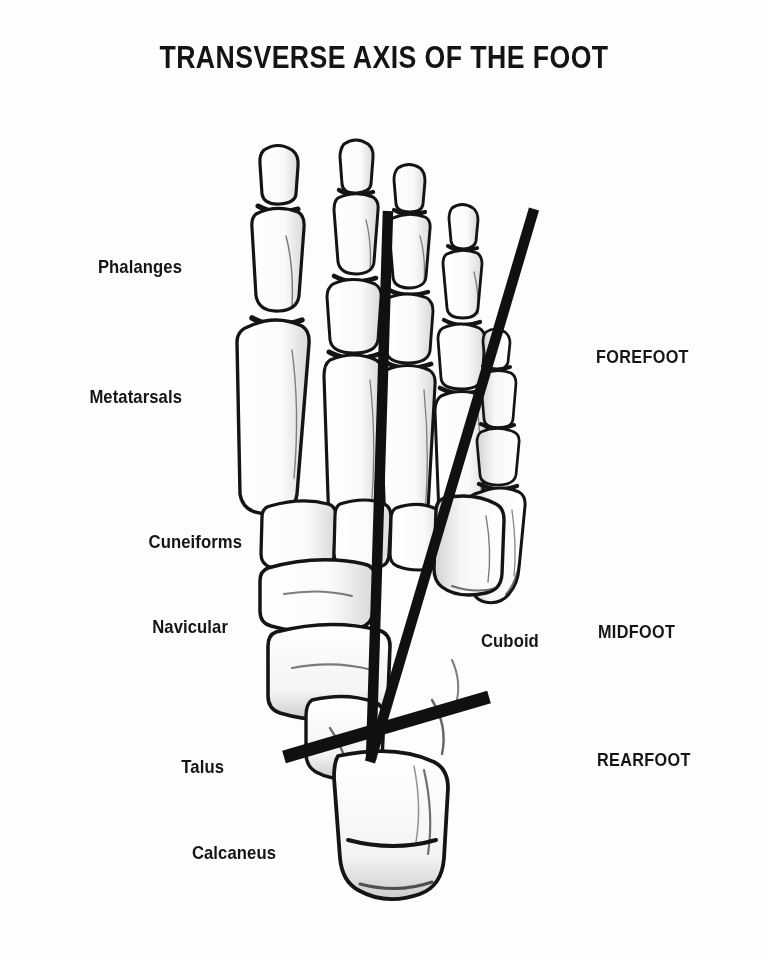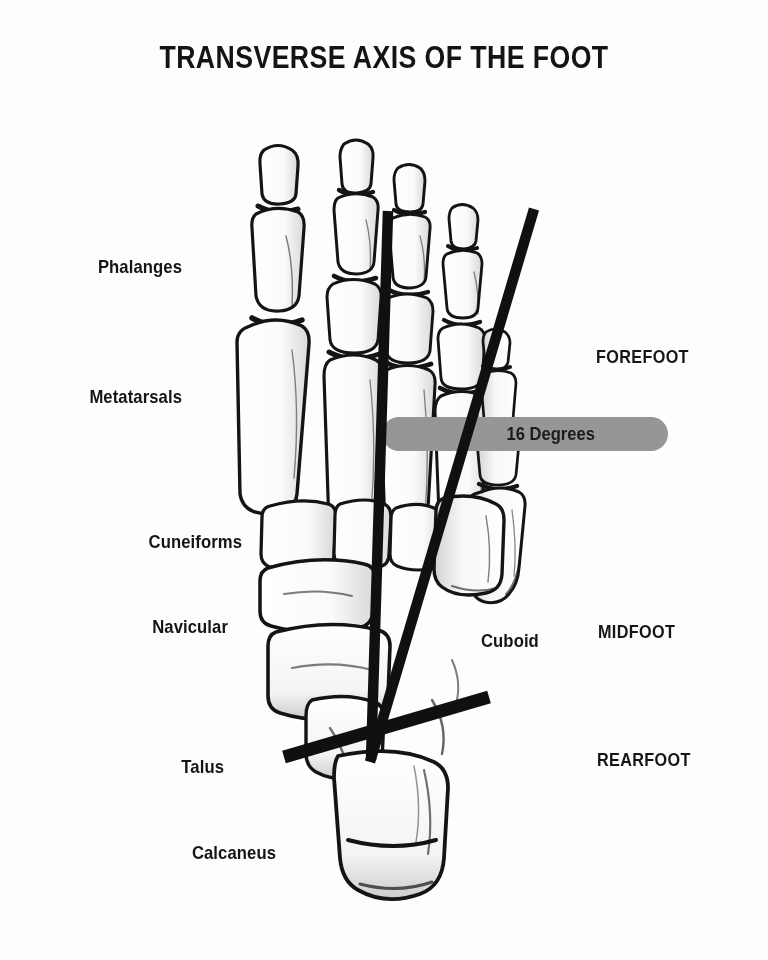--- a/index.html
+++ b/index.html
@@ -218,23 +218,20 @@
       <path d="M348 840 q46 12 88 0" stroke-width="4" fill="none"></path>
       <path d="M360 884 q38 10 72 -2" stroke-width="3" fill="none" opacity="0.7"></path>
       <path d="M424 770 q10 44 4 84" stroke-width="2.2" fill="none" opacity="0.6"></path>
       <path d="M414 766 q8 40 2 76" stroke-width="1.5" fill="none" opacity="0.45"></path>
 
       <path d="M432 700 q16 26 10 54" stroke-width="2.4" fill="none" opacity="0.65"></path>
       <path d="M452 660 q10 22 4 44" stroke-width="2" fill="none" opacity="0.55"></path>
     </g>
   </svg>
 
-  <div id="degree-pill">
-    <div id="degree-pill-text">16 Degrees</div>
-  </div>
 
   <svg id="axis-layer" viewBox="0 0 768 960">
 
     <line x1="388" y1="211" x2="371" y2="760" stroke="#101010" stroke-width="10.5"></line>
 
     <line x1="534" y1="209" x2="370" y2="762" stroke="#101010" stroke-width="10.5"></line>
 
     <line x1="284" y1="757" x2="489" y2="697" stroke="#101010" stroke-width="13"></line>
   </svg>
 

